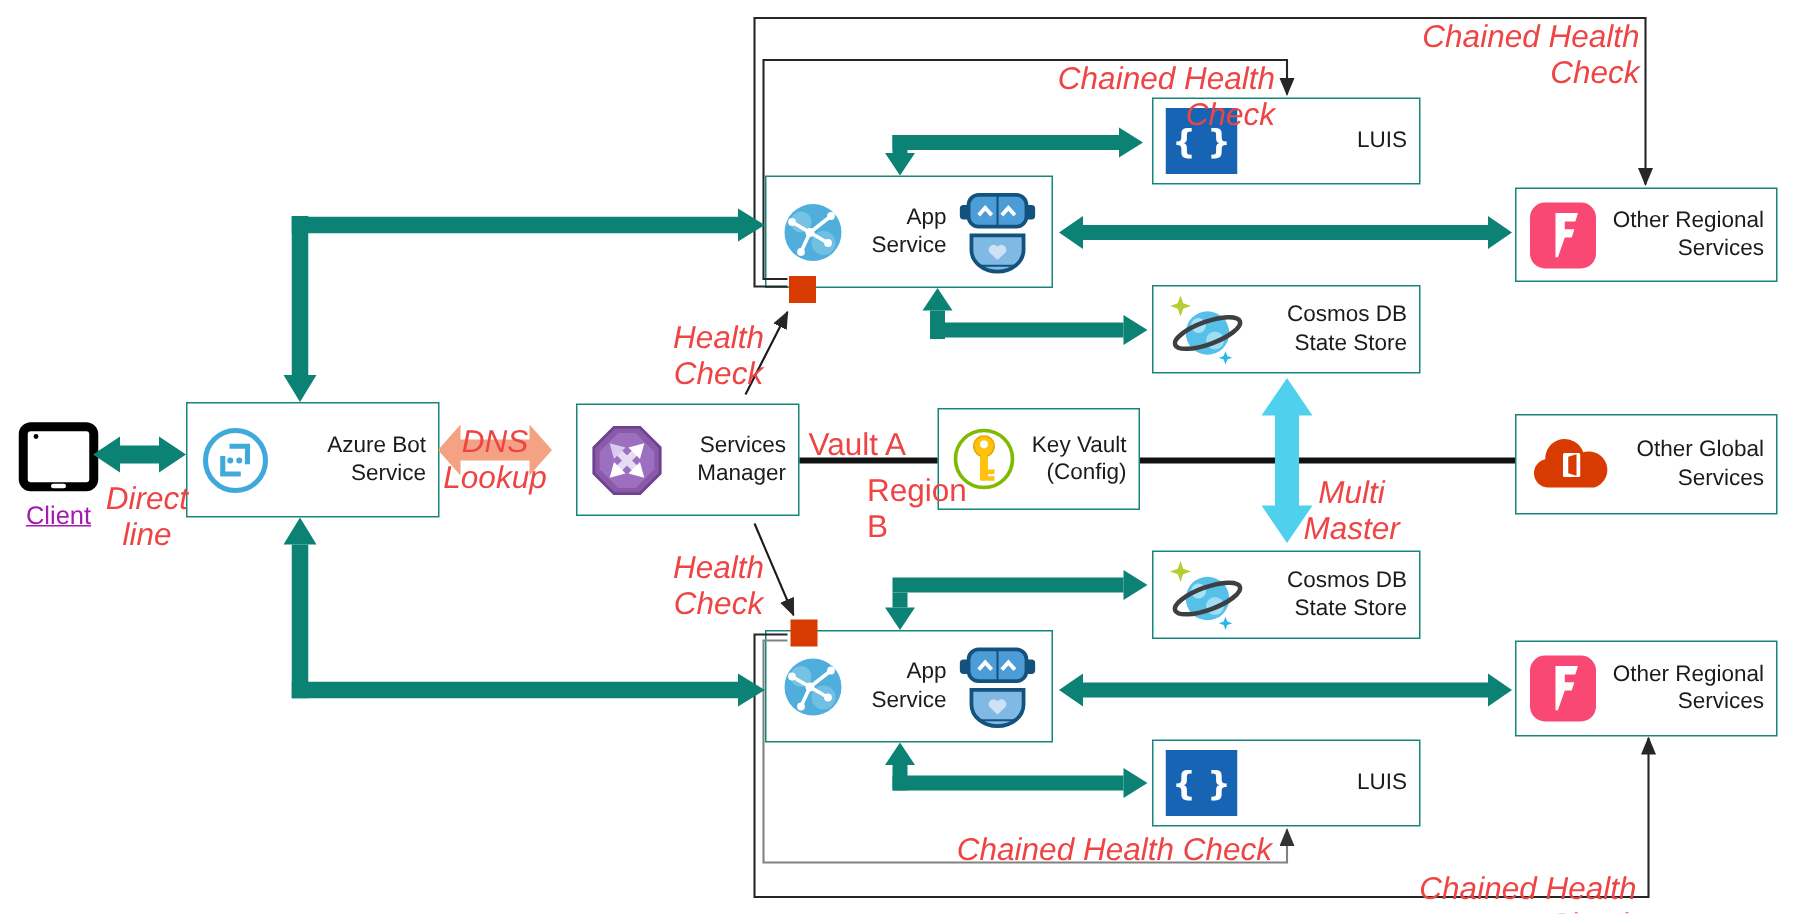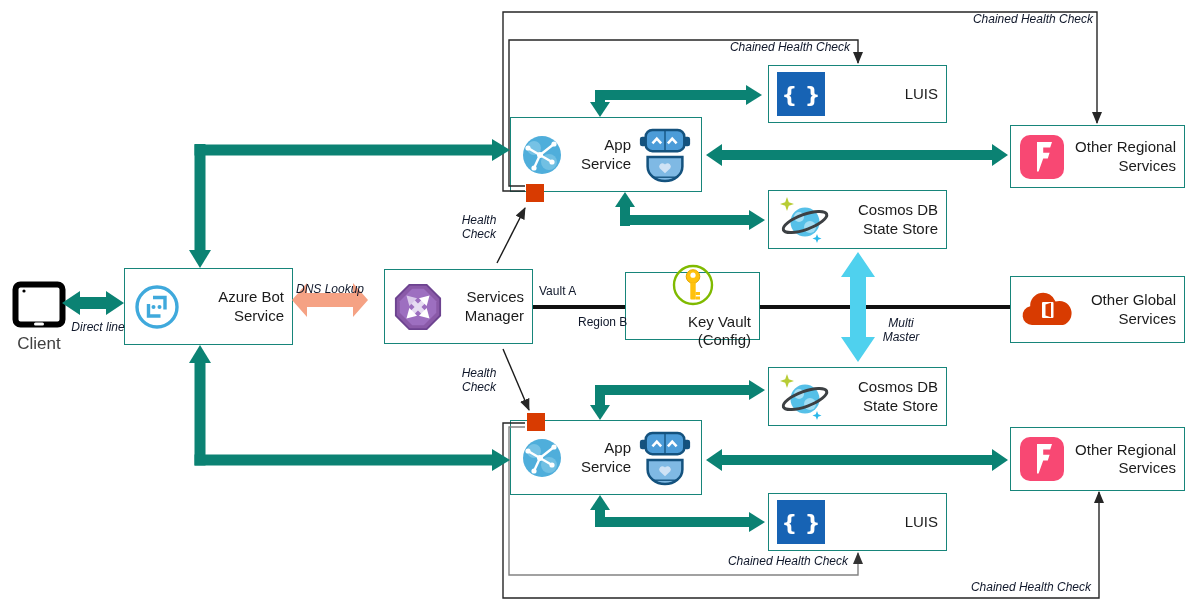--- a/index.html
+++ b/index.html
@@ -2,26 +2,26 @@
 <html style="--teal_arrow: #0b8273; --box_border: #17857a; --health_marker_orange: #d83b01; --dns_salmon: #f5a284; --multi_master_cyan: #4fd1ee; --luis_blue: #1763b4; --regional_pink: #f84873; --global_orange: #d83b01; --tm_purple: #8a5aa8; --tm_purple_dark: #6d4390; --key_gold: #ffc20e; --key_green: #7fba00; --globe_blue: #4faedb; --bot_icon_blue: #3fa9dc; --robot_fill: #4c9cd8; --robot_dark: #14527e; --robot_body: #7fb9e4; --cosmos_blue: #56c0e8; --line_dark: #262626; --line_gray: #828282;"><head>
 <meta charset="utf-8">
 <style>
   html,body{margin:0;padding:0;background:#fff;}
   #canvas{position:relative;width:1200px;height:609px;background:#fff;overflow:hidden;
           font-family:"Liberation Sans", sans-serif;color:#1b1b1b;}
   .box{position:absolute;background:#fff;border:1.6px solid var(--box_border);
        display:flex;align-items:center;justify-content:center;gap:6px;padding:4px 8px;box-sizing:border-box;z-index:4;}
   .box-label{font-size:15px;line-height:1.22;text-align:right;color:#1b1b1b;flex:1;}
   .icon{display:flex;align-items:center;justify-content:center;flex:0 0 auto;}
-  .edge-label{position:absolute;font-size:12px;font-style:italic;color:#0f172a;line-height:1.15;z-index:7;}
+  .edge-label{position:absolute;font-size:21px;font-style:italic;color:#ef4444;line-height:1.15;z-index:7;}
   .plain{font-style:normal;}
   .center{text-align:center;}
   .right{text-align:right;}
   #wires{position:absolute;left:0;top:0;z-index:5;pointer-events:none;}
-  .client-label{position:absolute;font-size:17px;color:#404040;text-align:center;z-index:7;}
+  .client-label{position:absolute;font-size:17px;color:#a21caf;text-align:center;z-index:7;text-decoration:underline;}
 </style>
 </head>
 <body>
 
 <div id="canvas">
 
   <svg id="wires" width="1200" height="609" viewBox="0 0 1200 609">
     <defs>
       <marker id="mdark" markerUnits="userSpaceOnUse" markerWidth="13" markerHeight="11" refX="11" refY="5" orient="auto">
         <path d="M0,0 L12,5 L0,10 Z" fill="#262626"></path>
@@ -131,21 +131,21 @@
     </span>
     <span class="box-label">Services Manager</span>
   </div>
 
   <div class="edge-label plain" style="left:539px;top:285px;width:70px;">Vault A</div>
   <div class="edge-label plain" style="left:550px;top:316px;width:70px;margin-left:28px;">Region B</div>
 
   <div class="edge-label center" style="left:443px;top:214px;width:72px;">Health Check</div>
   <div class="edge-label center" style="left:443px;top:367px;width:72px;">Health Check</div>
 
-  <div class="box" style="left:625px;top:272px;width:135px;height:68px;flex-direction:column;">
+  <div class="box" style="left:625px;top:272px;width:135px;height:68px;">
     <span class="icon">
       <svg width="44" height="44" viewBox="0 0 44 44">
         <circle cx="22" cy="22" r="19" fill="none" stroke="var(--key_green)" stroke-width="2.4"></circle>
         <circle cx="22" cy="13.5" r="6.8" fill="var(--key_gold)" stroke="#e3a600" stroke-width="1"></circle>
         <circle cx="22" cy="12.2" r="2.6" fill="#fff"></circle>
         <rect x="19.3" y="19.5" width="5.4" height="17" rx="1" fill="var(--key_gold)"></rect>
         <rect x="24.5" y="29" width="4.5" height="3" fill="var(--key_gold)"></rect>
         <rect x="24.5" y="33.5" width="4.5" height="3" fill="var(--key_gold)"></rect>
       </svg>
     </span>

